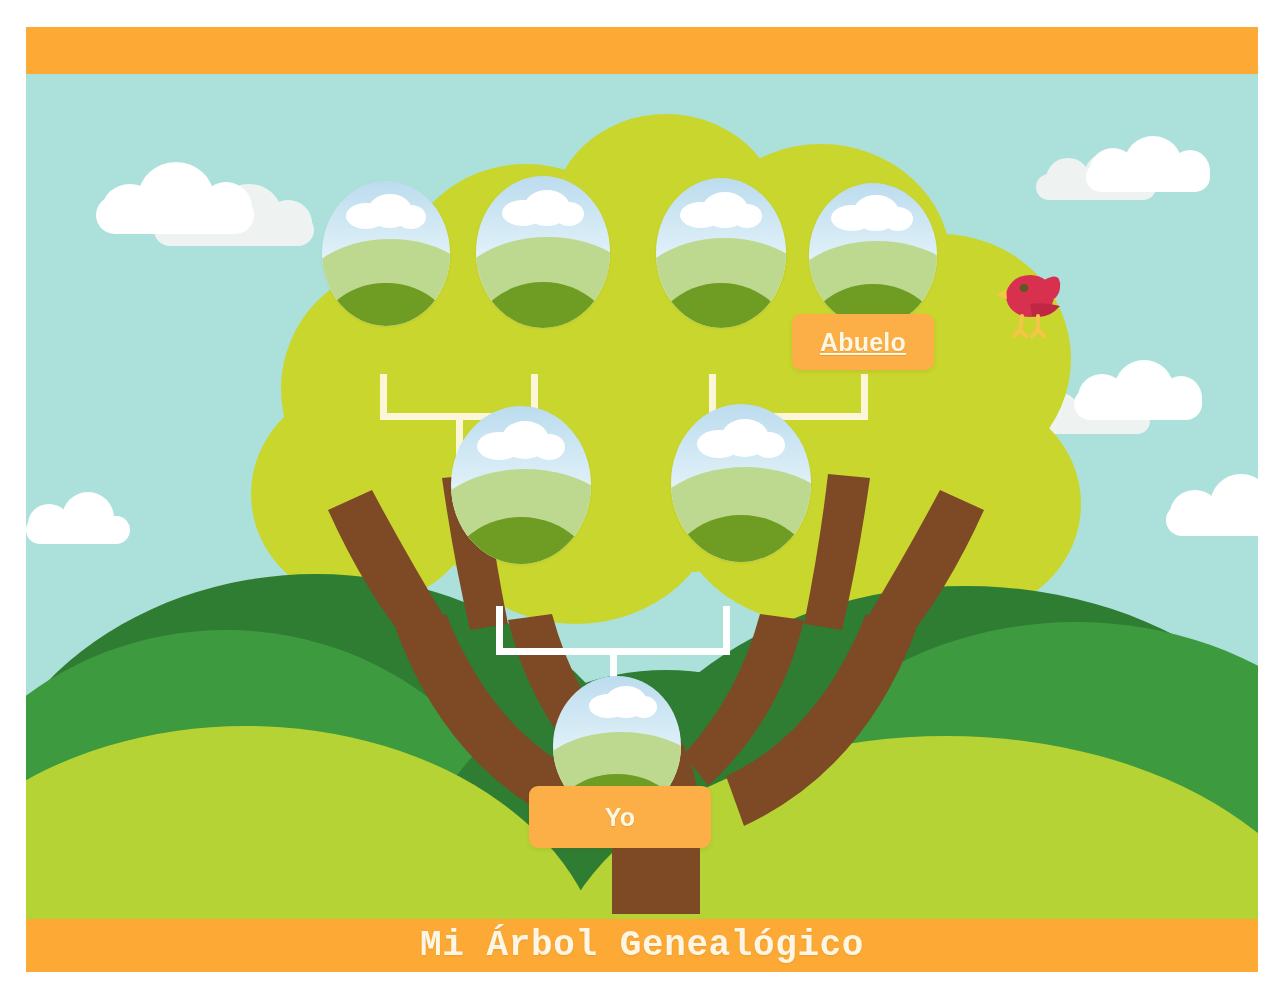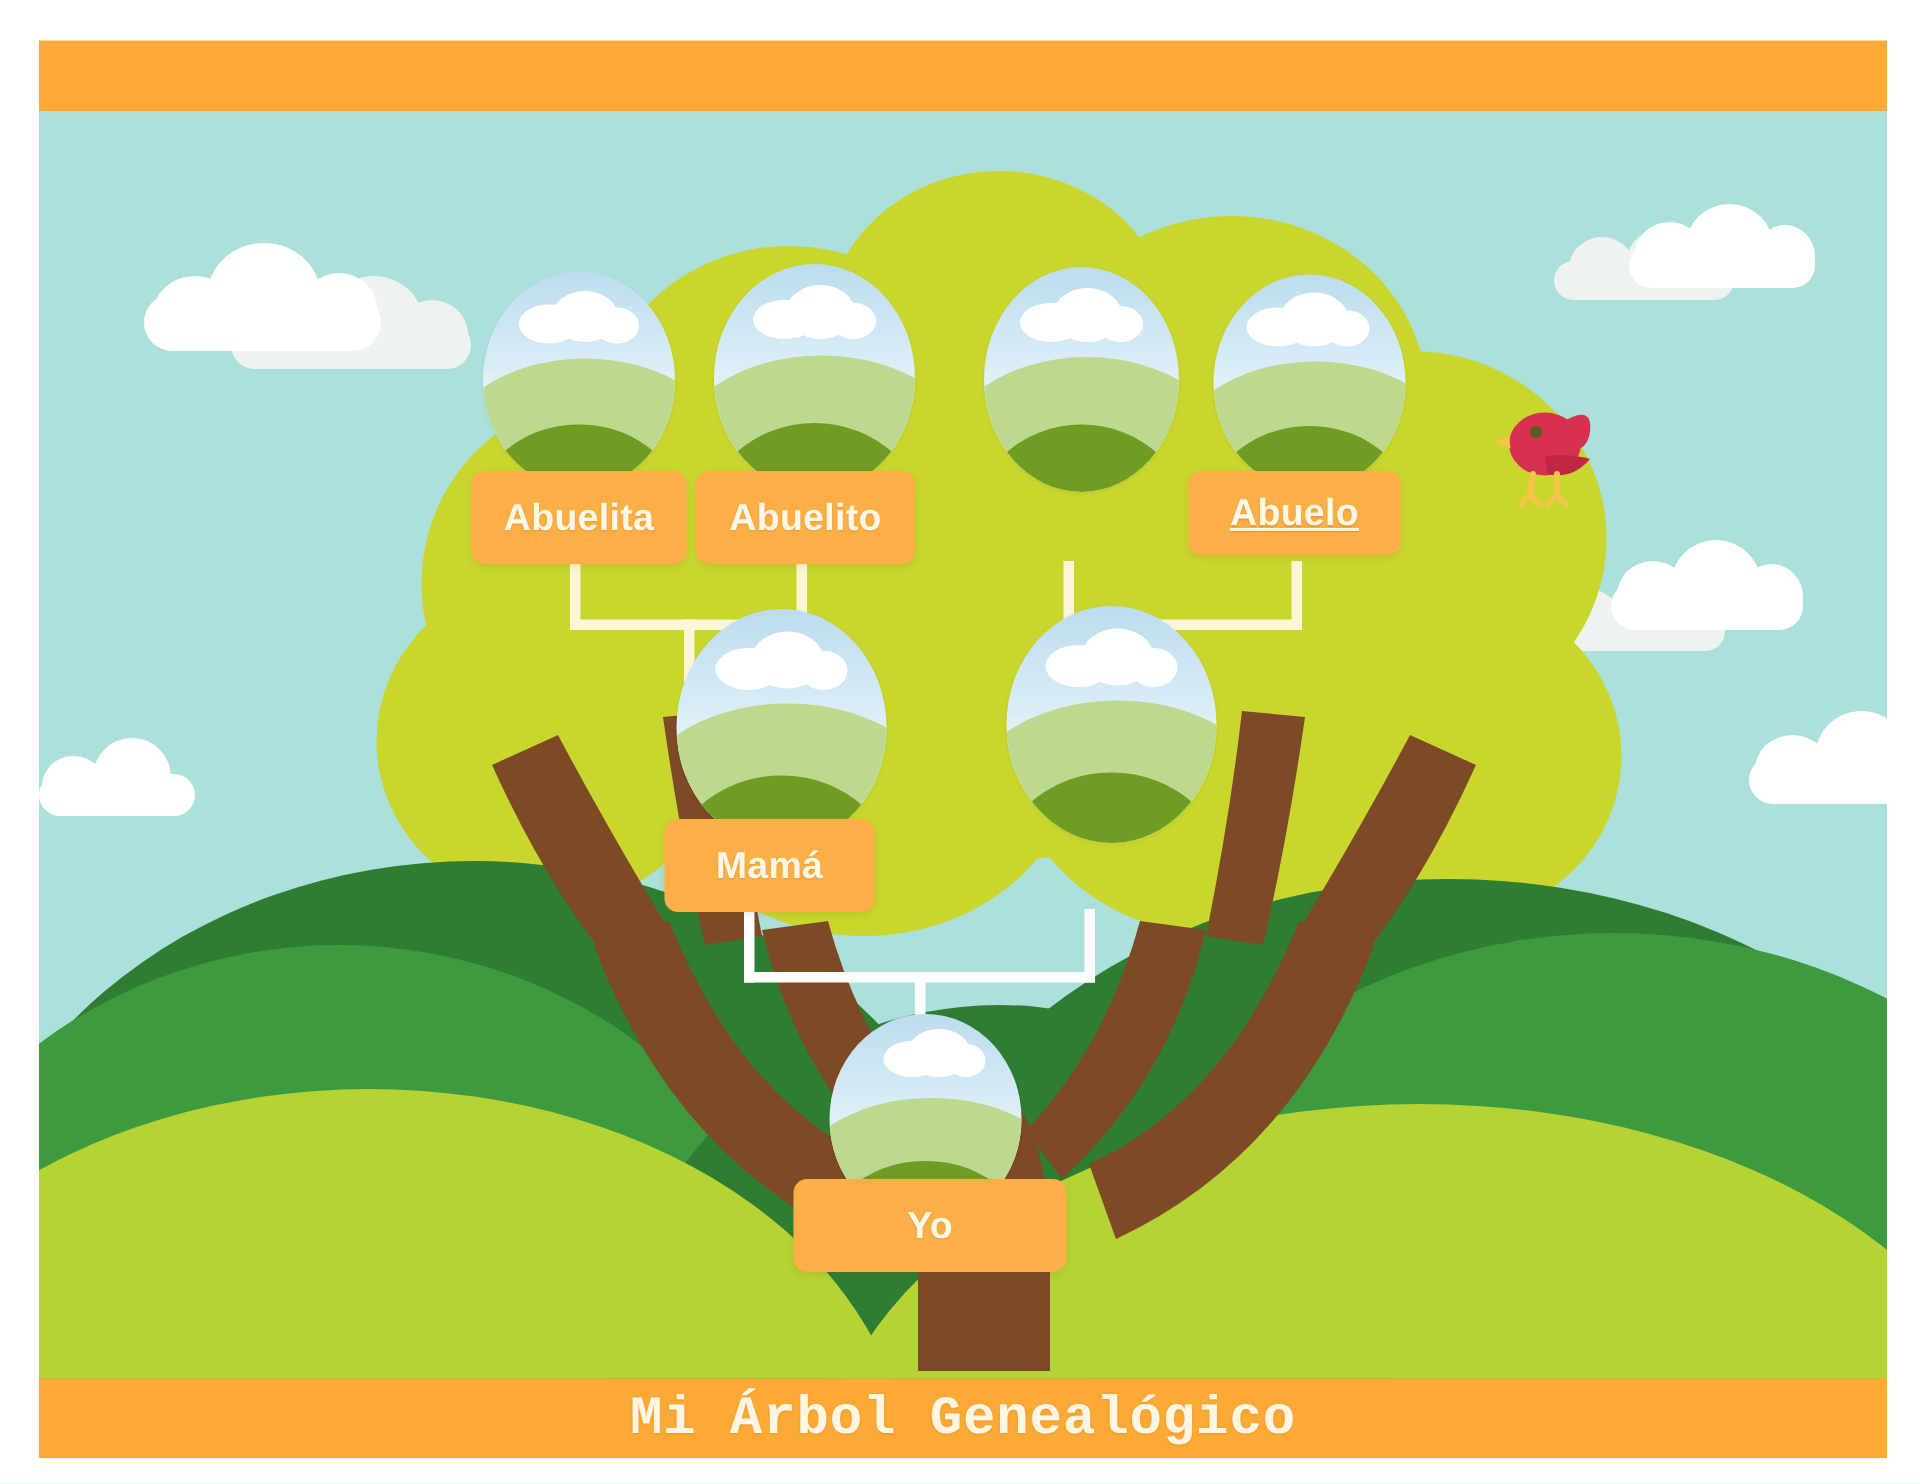--- a/index.html
+++ b/index.html
@@ -311,33 +311,24 @@
     </div>
 
     <div class="photo" style="left:527px; top:602px; width:128px; height:140px;">
       <div class="ph-hill-far"></div>
       <div class="ph-hill-near"></div>
       <div class="ph-cloud" style="left:36px; top:18px; width:38px; height:24px;"></div>
       <div class="ph-cloud" style="left:52px; top:10px; width:42px; height:32px;"></div>
       <div class="ph-cloud" style="left:78px; top:20px; width:26px; height:22px;"></div>
     </div>
 
-    <div class="label" style="left:288px; top:240px; width:144px; height:62px;">
-      <span>Abuelita</span>
-    </div>
-    <div class="label" style="left:438px; top:240px; width:146px; height:62px;">
-      <span>Abuelito</span>
-    </div>
     <div class="label" style="left:766px; top:240px; width:142px; height:56px;text-decoration:underline;">
       <span>Abuelo</span>
     </div>
 
-    <div class="label" style="left:417px; top:472px; width:140px; height:62px;">
-      <span>Mamá</span>
-    </div>
 
     <div class="label" style="left:503px; top:712px; width:182px; height:62px;">
       <span>Yo</span>
     </div>
 
   </div>
 
   <div id="footer">
     <div id="footer-title">Mi Árbol Genealógico</div>
   </div>

